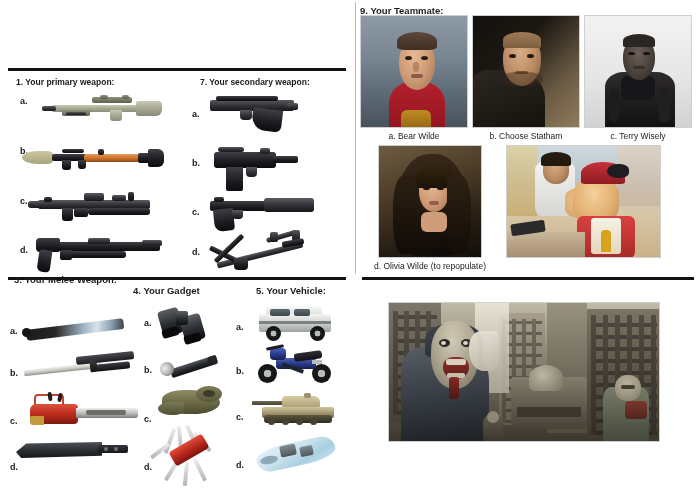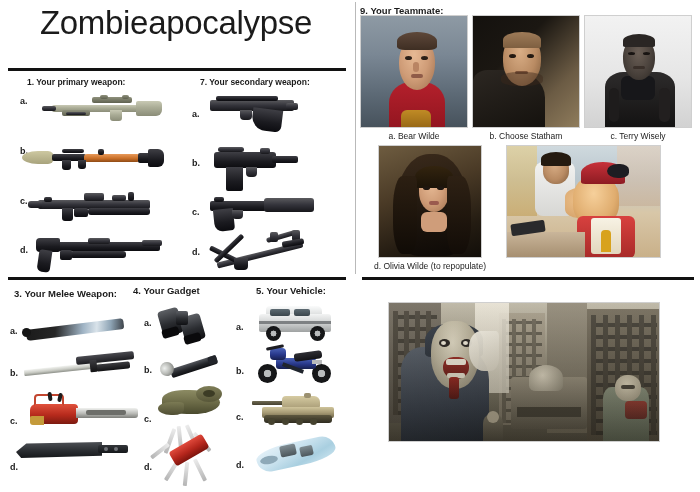--- a/index.html
+++ b/index.html
@@ -321,29 +321,28 @@
     font-weight: 400;
     color: #1b1b1b;
   }
 </style>
 </head>
 <body>
 
 <div class="page">
 
   <div class="abs" id="title-block">
-    <div id="main-title">Zombieapocalypse</div>
   </div>
 
   <div class="hrule" id="rule-top"></div>
   <div class="hrule" id="rule-mid"></div>
   <div class="hrule" id="rule-right"></div>
   <div class="vrule" id="vrule-main"></div>
 
-  <div class="sec-head" style="left:27px; top:77px;">1. Your primary weapon:</div>
+  <div class="sec-head" style="left:16px; top:77px;">1. Your primary weapon:</div>
 
   <div class="opt-letter" style="left:20px; top:96px;">a.</div>
 
   <div class="abs" style="left:40px; top:93px; width:125px; height:30px;">
     <div class="sniper" style="left:12px; top:12px; width:104px; height:7px;"></div>
     <div class="sniper" style="left:96px; top:8px; width:26px; height:15px; border-radius:2px 4px 6px 2px;"></div>
     <div class="sniper" style="left:70px; top:17px; width:12px; height:11px; border-radius:0 0 3px 3px;"></div>
     <div class="scope" style="left:52px; top:4px; width:40px; height:6px;"></div>
     <div class="scope" style="left:60px; top:2px; width:8px; height:4px;"></div>
     <div class="scope" style="left:82px; top:2px; width:7px; height:4px;"></div>
@@ -431,21 +430,21 @@
     <div class="gun-dark" style="left:8px; top:24px; width:88px; height:6px; transform:rotate(-14deg); border-radius:2px;"></div>
     <div class="gun-darker" style="left:0px; top:26px; width:40px; height:5px; transform:rotate(26deg); border-radius:2px;"></div>
     <div class="gun-darker" style="left:2px; top:18px; width:38px; height:5px; transform:rotate(-44deg); border-radius:2px;"></div>
     <div class="gun-dark" style="left:58px; top:6px; width:30px; height:5px; transform:rotate(-16deg); border-radius:2px;"></div>
     <div class="gun-dark" style="left:62px; top:4px; width:8px; height:10px;"></div>
     <div class="gun-dark" style="left:84px; top:2px; width:8px; height:11px;"></div>
     <div class="gun-darker" style="left:74px; top:12px; width:22px; height:6px; transform:rotate(-10deg);"></div>
     <div class="gun-darker" style="left:26px; top:30px; width:14px; height:12px; border-radius:0 0 4px 4px;"></div>
   </div>
 
-  <div class="sec-head big" style="left:14px; top:288px;">3. Your Melee Weapon:</div>
+  <div class="sec-head big" style="left:14px; top:274px;">3. Your Melee Weapon:</div>
 
   <div class="opt-letter" style="left:10px; top:326px;">a.</div>
 
   <div class="abs" style="left:22px; top:312px; width:104px; height:30px;">
     <div class="bat" style="left:4px; top:12px; width:98px; height:11px;"></div>
     <div class="abs" style="left:0px; top:16px; width:9px; height:9px; border-radius:50%; background:#151515;"></div>
   </div>
 
   <div class="opt-letter" style="left:10px; top:368px;">b.</div>
 

